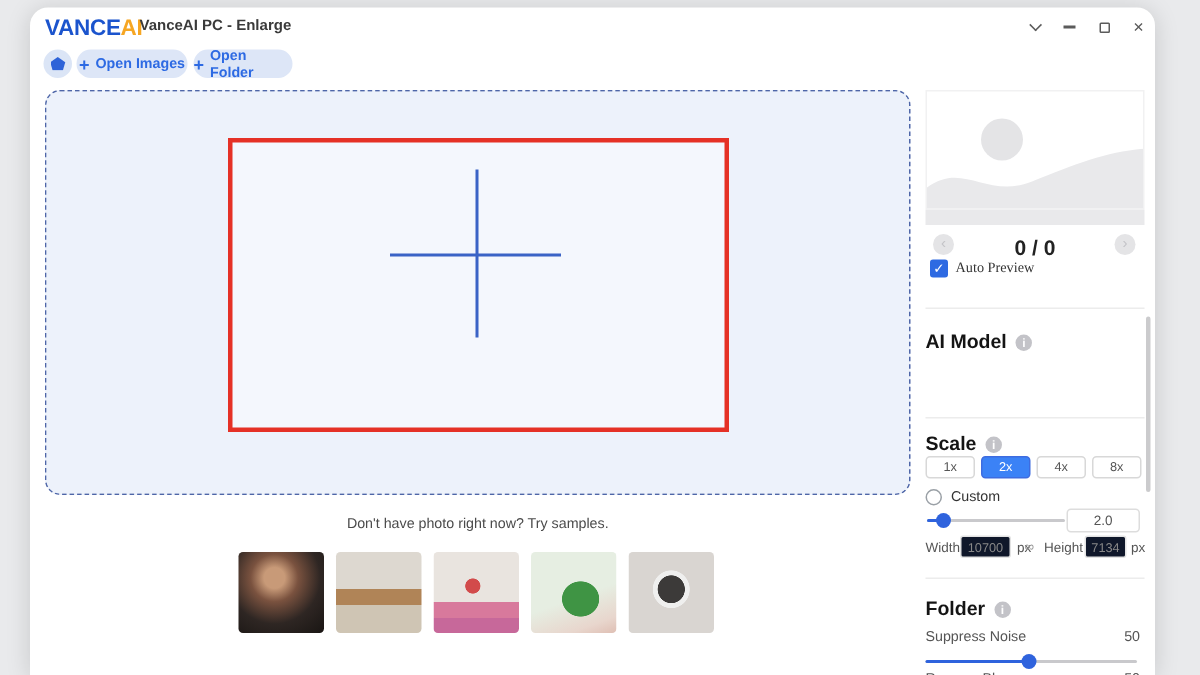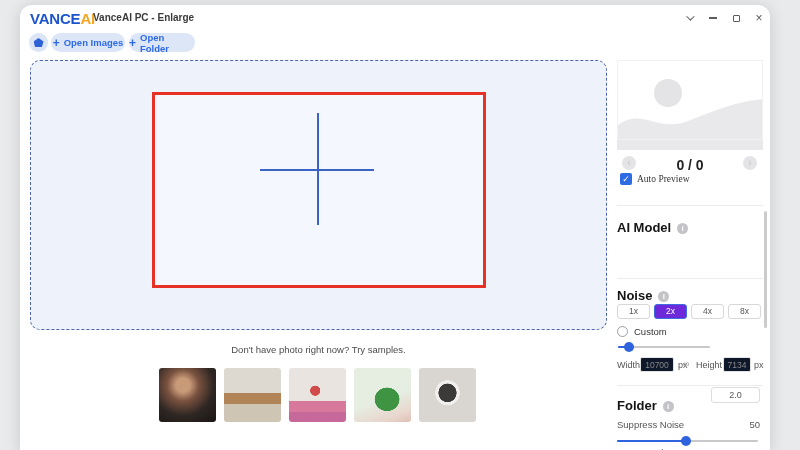--- a/index.html
+++ b/index.html
@@ -71,28 +71,28 @@
   .head { left:617px; font-size:13px; font-weight:700; color:#141414; }
   .info { display:inline-block; width:11px; height:11px; border-radius:50%; background:#c3c3c8;
           color:#fff; font-size:8px; line-height:11px; text-align:center; vertical-align:1px; margin-left:6px; }
   .select { left:617px; top:244px; width:146px; height:22px; border:1px solid #e3e3e3; border-radius:3px;
             background:#fff; font-size:9.5px; color:#444; display:flex; align-items:center;
             padding:0 8px; cursor:pointer; }
   .select .chev2 { margin-left:auto; width:5px; height:5px; border-right:1.2px solid #999;
                    border-bottom:1.2px solid #999; transform:rotate(45deg); }
   .sc-btn { top:304px; width:33px; height:15px; border:1px solid #d8d8d8; border-radius:3px; background:#fff;
             font-size:8.5px; color:#555; text-align:center; line-height:13px; cursor:pointer; }
-  .sc-btn.active { background:#6d28d9; border-color:#3e6ce0; color:#fff; }
+  .sc-btn.active { background:#3b82f6; border-color:#3e6ce0; color:#fff; }
   .radio { left:617px; top:326px; width:11px; height:11px; border:1.5px solid #9aa0a6; border-radius:50%; cursor:pointer; }
   .radio-label { left:634px; top:326px; font-size:9.5px; color:#333; }
   .track { height:2px; background:#c9c9cc; border-radius:1px; }
   .fill { height:2px; background:#2f63dd; border-radius:1px; }
   .thumb-dot { width:10px; height:10px; border-radius:50%; background:#2f63dd; cursor:pointer; }
   .val-box { left:711px; top:339px; width:49px; height:16px; border:1px solid #ddd; border-radius:3px;
-             background:#fff; font-size:9px; color:#555; text-align:center; line-height:15px;margin-top:48px; }
+             background:#fff; font-size:9px; color:#555; text-align:center; line-height:15px; }
   .wh-label { font-size:9px; color:#555; top:360px; }
   .wh-input { top:357px; height:15px; border:1px solid #e3e3e3; border-radius:2px; background:#0f172a;
               font-size:8.5px; color:#888; text-align:center; line-height:14px; }
   .link-ico { left:683px; top:359px; font-size:9px; color:#9a9a9a; }
   .dn-label { font-size:9.5px; color:#555; }
   .scrollbar { left:764px; top:211px; width:3px; height:117px; background:#cbcbcd; border-radius:2px; cursor:pointer; }
 </style>
 </head>
 <body>
 
@@ -155,21 +155,21 @@
 
   <div class="abs divider" style="top:205px"></div>
 
   <div class="abs head" style="top:220px">
     <span>AI Model</span><span class="info">i</span>
   </div>
 
   <div class="abs divider" style="top:278px"></div>
 
   <div class="abs head" style="top:288px">
-    <span>Noise</span><span class="info">i</span>
+    <span>Scale</span><span class="info">i</span>
   </div>
   <div class="abs sc-btn" style="left:617px">1x</div>
   <div class="abs sc-btn active" style="left:654px">2x</div>
   <div class="abs sc-btn" style="left:691px">4x</div>
   <div class="abs sc-btn" style="left:728px">8x</div>
   <div class="abs radio"></div>
   <div class="abs radio-label">Custom</div>
 
   <div class="abs track" style="left:618px;top:346px;width:92px"></div>
   <div class="abs fill" style="left:618px;top:346px;width:12px"></div>

